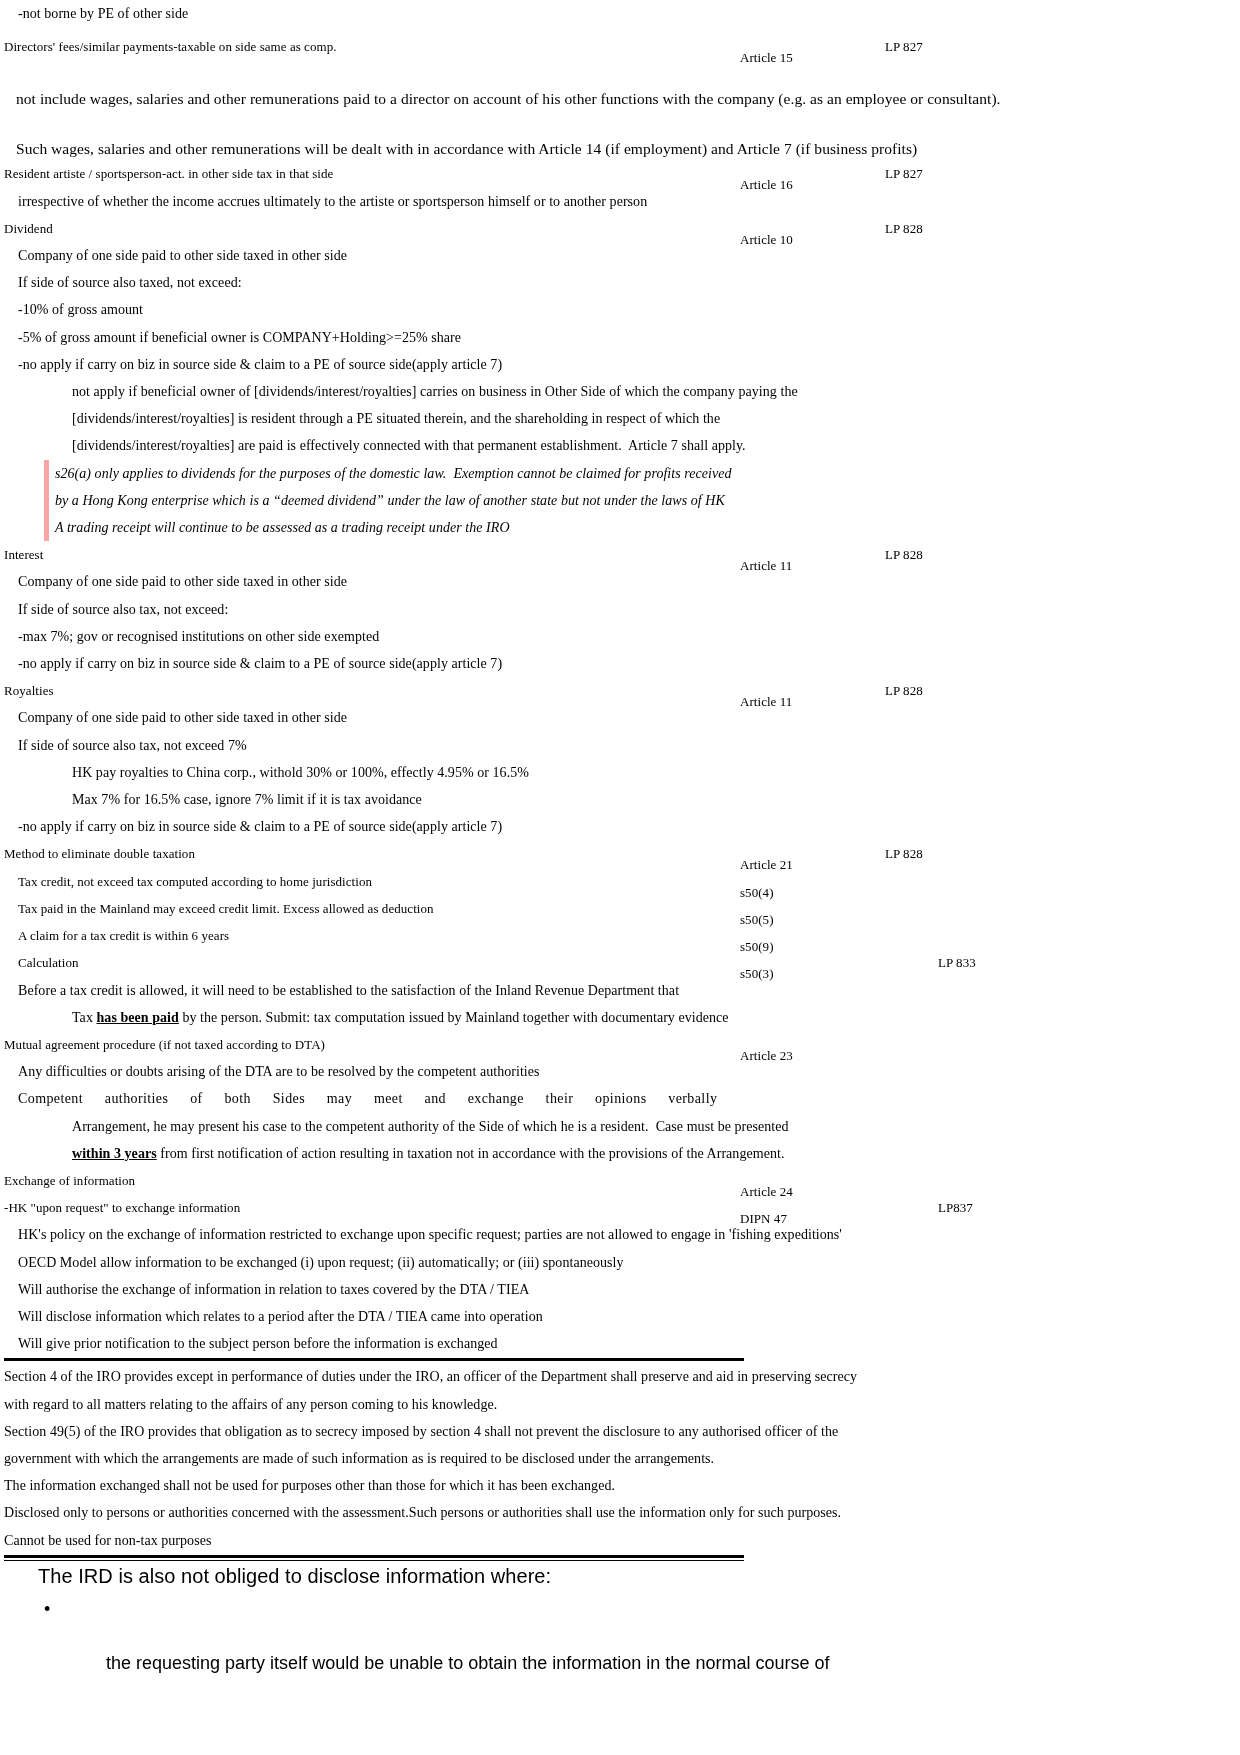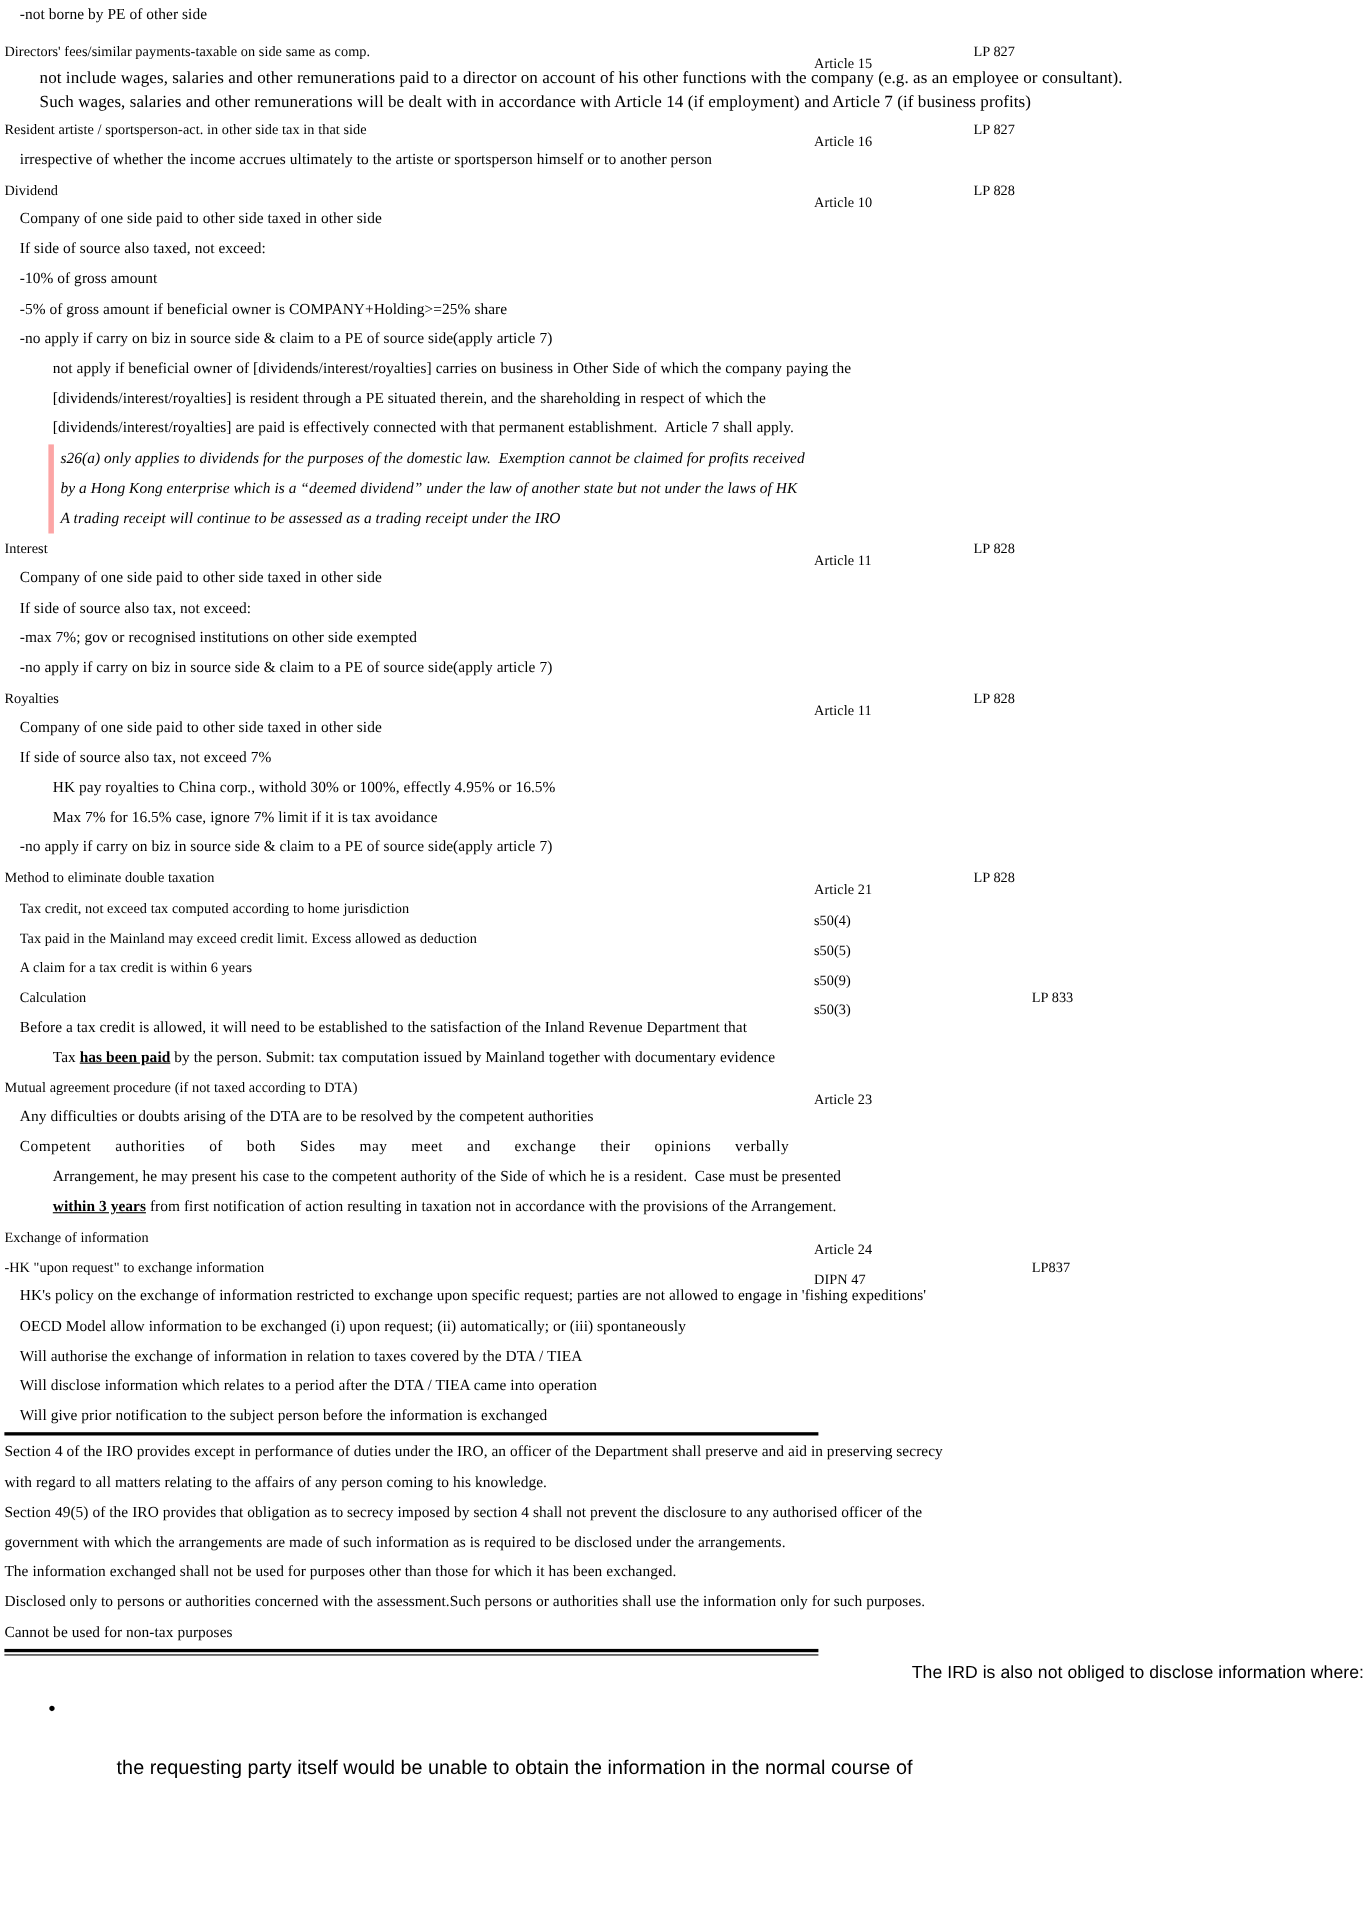--- a/index.html
+++ b/index.html
@@ -30,29 +30,28 @@
     line-height: 27.2px;
     letter-spacing: 0.05px;
   }
   .line.small {
     font-size: 15.5px;
     line-height: 22px;
   }
   .line.italic { font-style: italic; }
   .line.sans {
     font-family: "Liberation Sans", "DejaVu Sans", sans-serif;
-    font-size: 16px;
-    text-align: right;
+    font-size: 20px;
   }
 
   
   .i0  { padding-left: 4px; }
   .i1  { padding-left: 18px; }
-  .i2  { padding-left: 36px; }
-  .i3  { padding-left: 48px; }
+  .i2  { padding-left: 16px; margin-top: 28px; }
+  .i3  { padding-left: 72px; }
   .i5  { padding-left: 38px; }
 
   
   .hdr {
     position: relative;
     white-space: nowrap;
     font-size: 13px;
     line-height: 27.2px;
   }
   .hdr .art {

